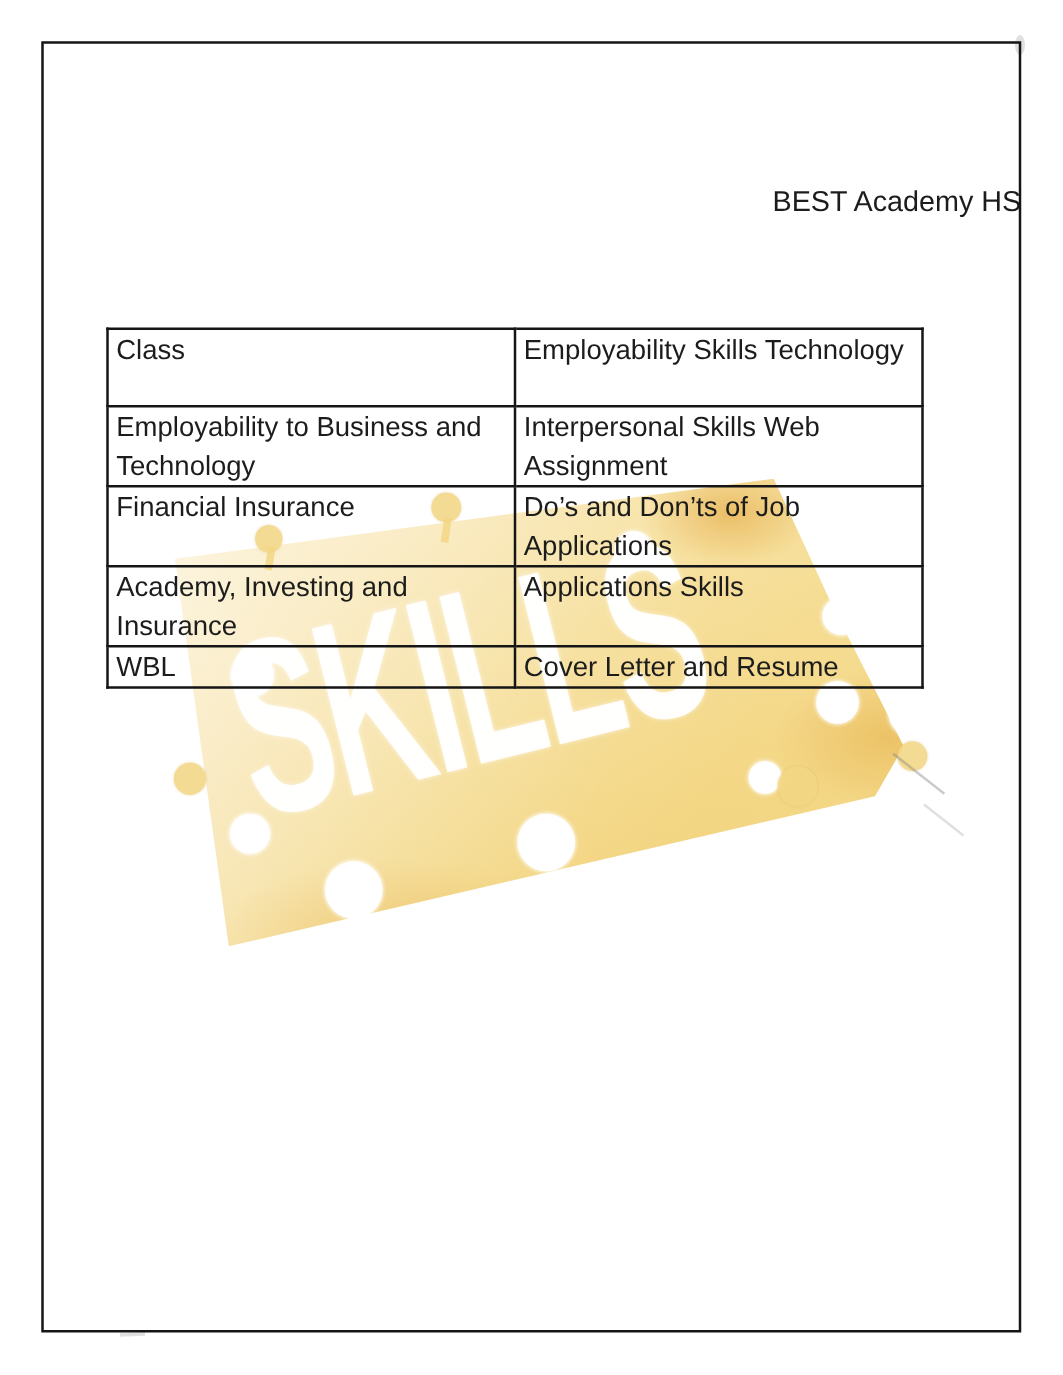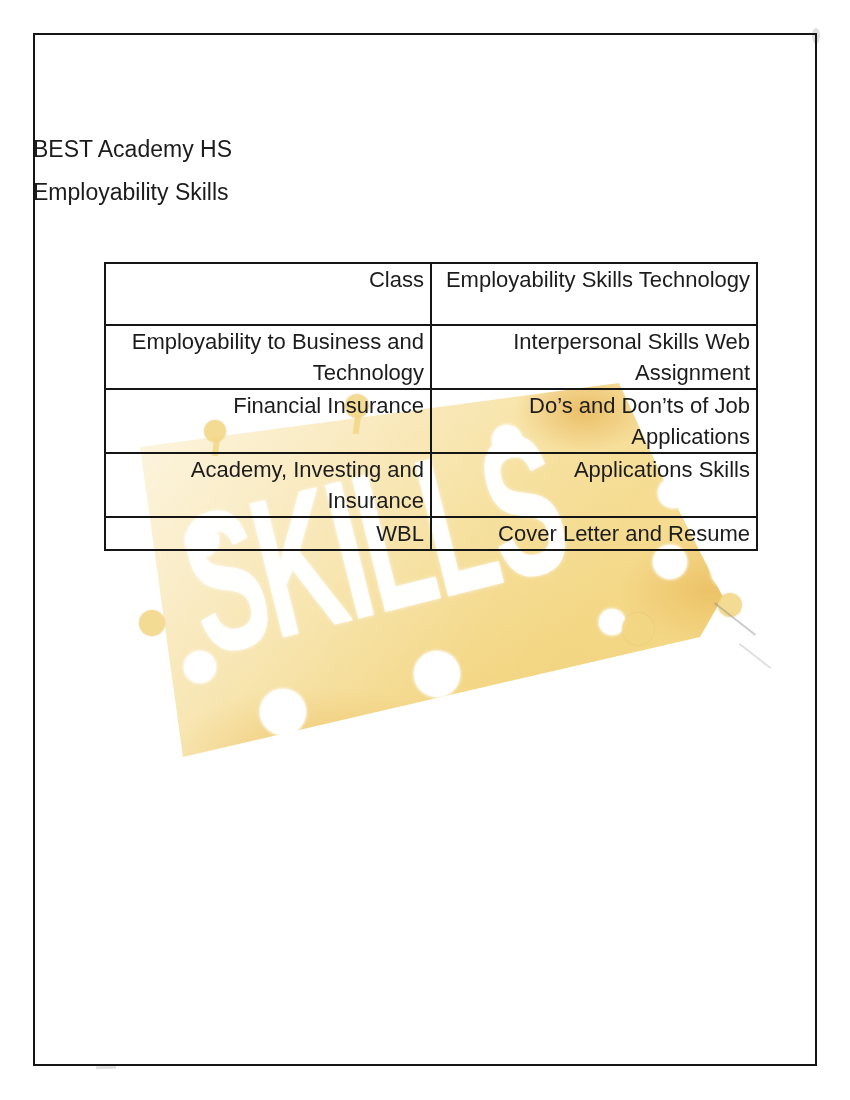--- a/index.html
+++ b/index.html
@@ -8,27 +8,27 @@
     font-family:"Liberation Sans","DejaVu Sans",sans-serif;
     color:#1c1c1c;
   }
   
   .page-border{
     position:absolute;left:33px;top:33px;width:780px;height:1029px;
     border:2px solid #151515;z-index:5;pointer-events:none;background:transparent;
   }
   
   .titles{
-    position:absolute;left:33px;top:128px;width:784px;text-align:left;z-index:4;
+    position:absolute;left:33px;top:140px;width:784px;text-align:right;z-index:4;
   }
   .title-line{font-size:23px;line-height:43px;color:#1c1c1c;}
   
   table.doc-table{
-    position:absolute;left:104px;top:262px;width:652px;z-index:4;
-    border-collapse:collapse;table-layout:fixed;background:transparent;text-align:right;
+    position:absolute;left:85px;top:262px;width:652px;z-index:4;
+    border-collapse:collapse;table-layout:fixed;background:transparent;
   }
   table.doc-table td{
     border:2px solid #151515;vertical-align:top;
     font-size:22px;line-height:31px;padding:0 6px;background:transparent;
     overflow:hidden;
   }
   tr.row-tall{height:62px;}
   tr.row-short{height:31px;}
   
   .watermark{position:absolute;left:0;top:0;width:850px;height:1100px;z-index:1;pointer-events:none;}
@@ -95,21 +95,20 @@
     <div class="pencil" style="left:709px;top:618px;width:52px;height:2px;transform:rotate(38deg);"></div>
     <div class="pencil" style="left:735px;top:655px;width:40px;height:2px;transform:rotate(38deg);opacity:.6;"></div>
     <div class="smudge" style="left:96px;top:1066px;width:20px;height:3px;transform:rotate(-2deg);"></div>
     <div class="smudge" style="left:812px;top:28px;width:8px;height:16px;border-radius:50%;"></div>
   </div>
 
   <div class="page-border"></div>
 
   <div class="titles">
     <div class="title-line">BEST Academy HS</div>
-    <div class="title-line">Employability Skills</div>
   </div>
 
   <table class="doc-table">
     <colgroup>
         <col style="width:326px">
         <col style="width:326px">
       </colgroup>
     <tbody>
       <tr class="row-tall">
         <td>Class</td>

